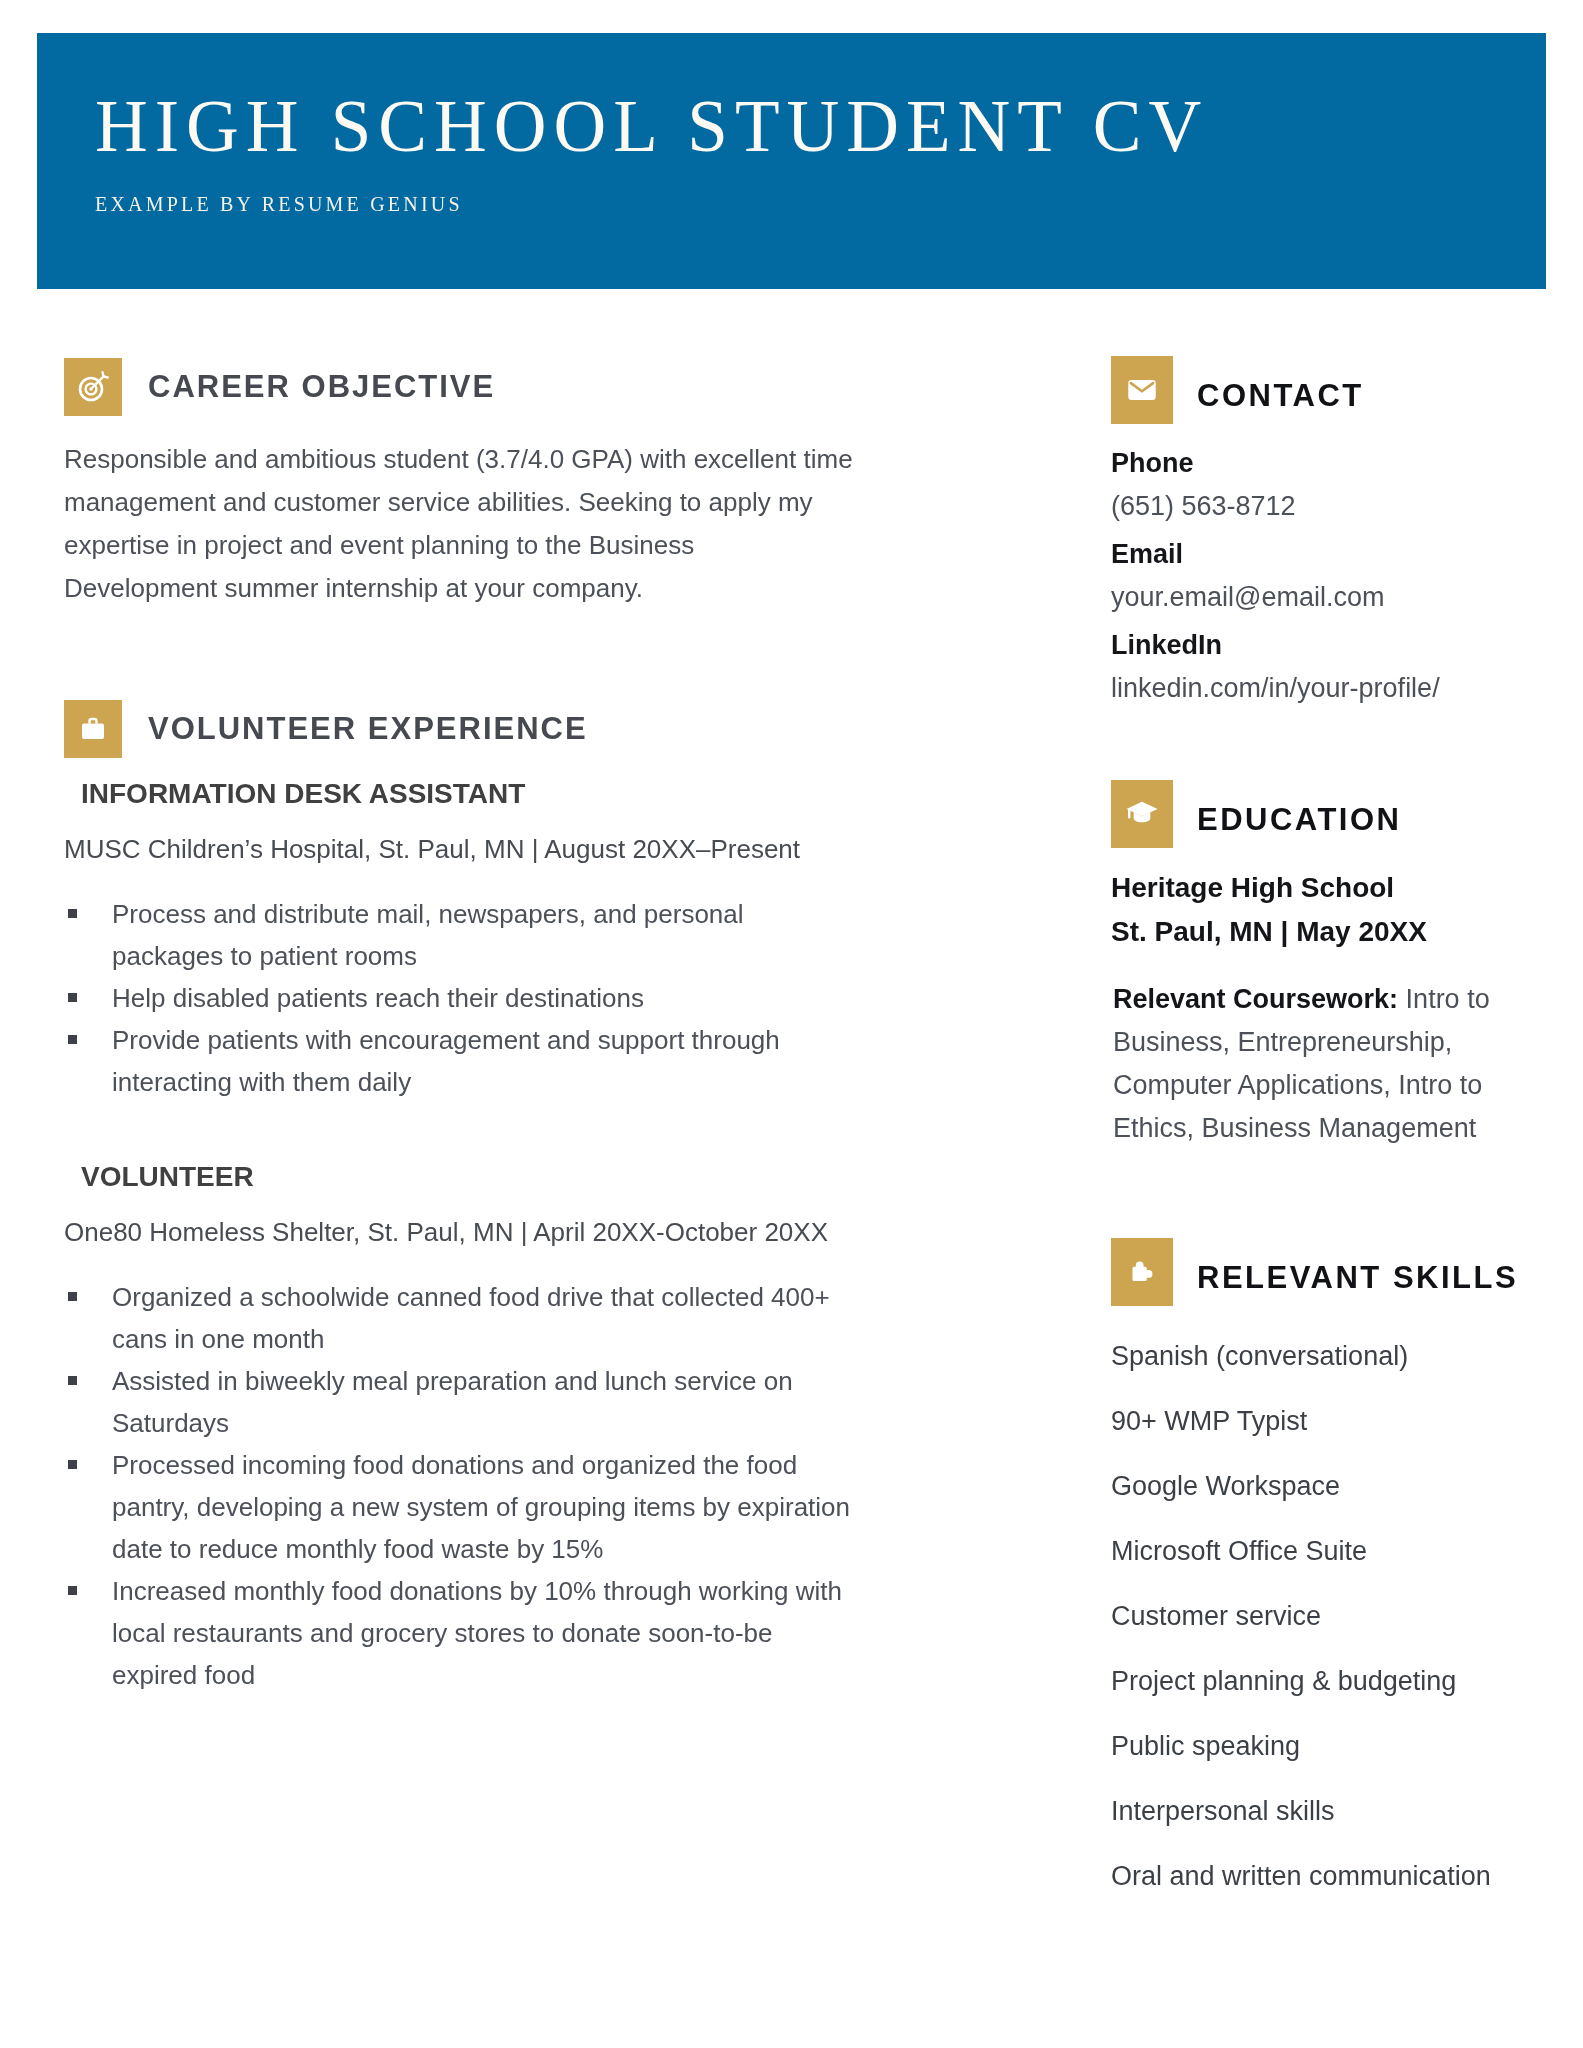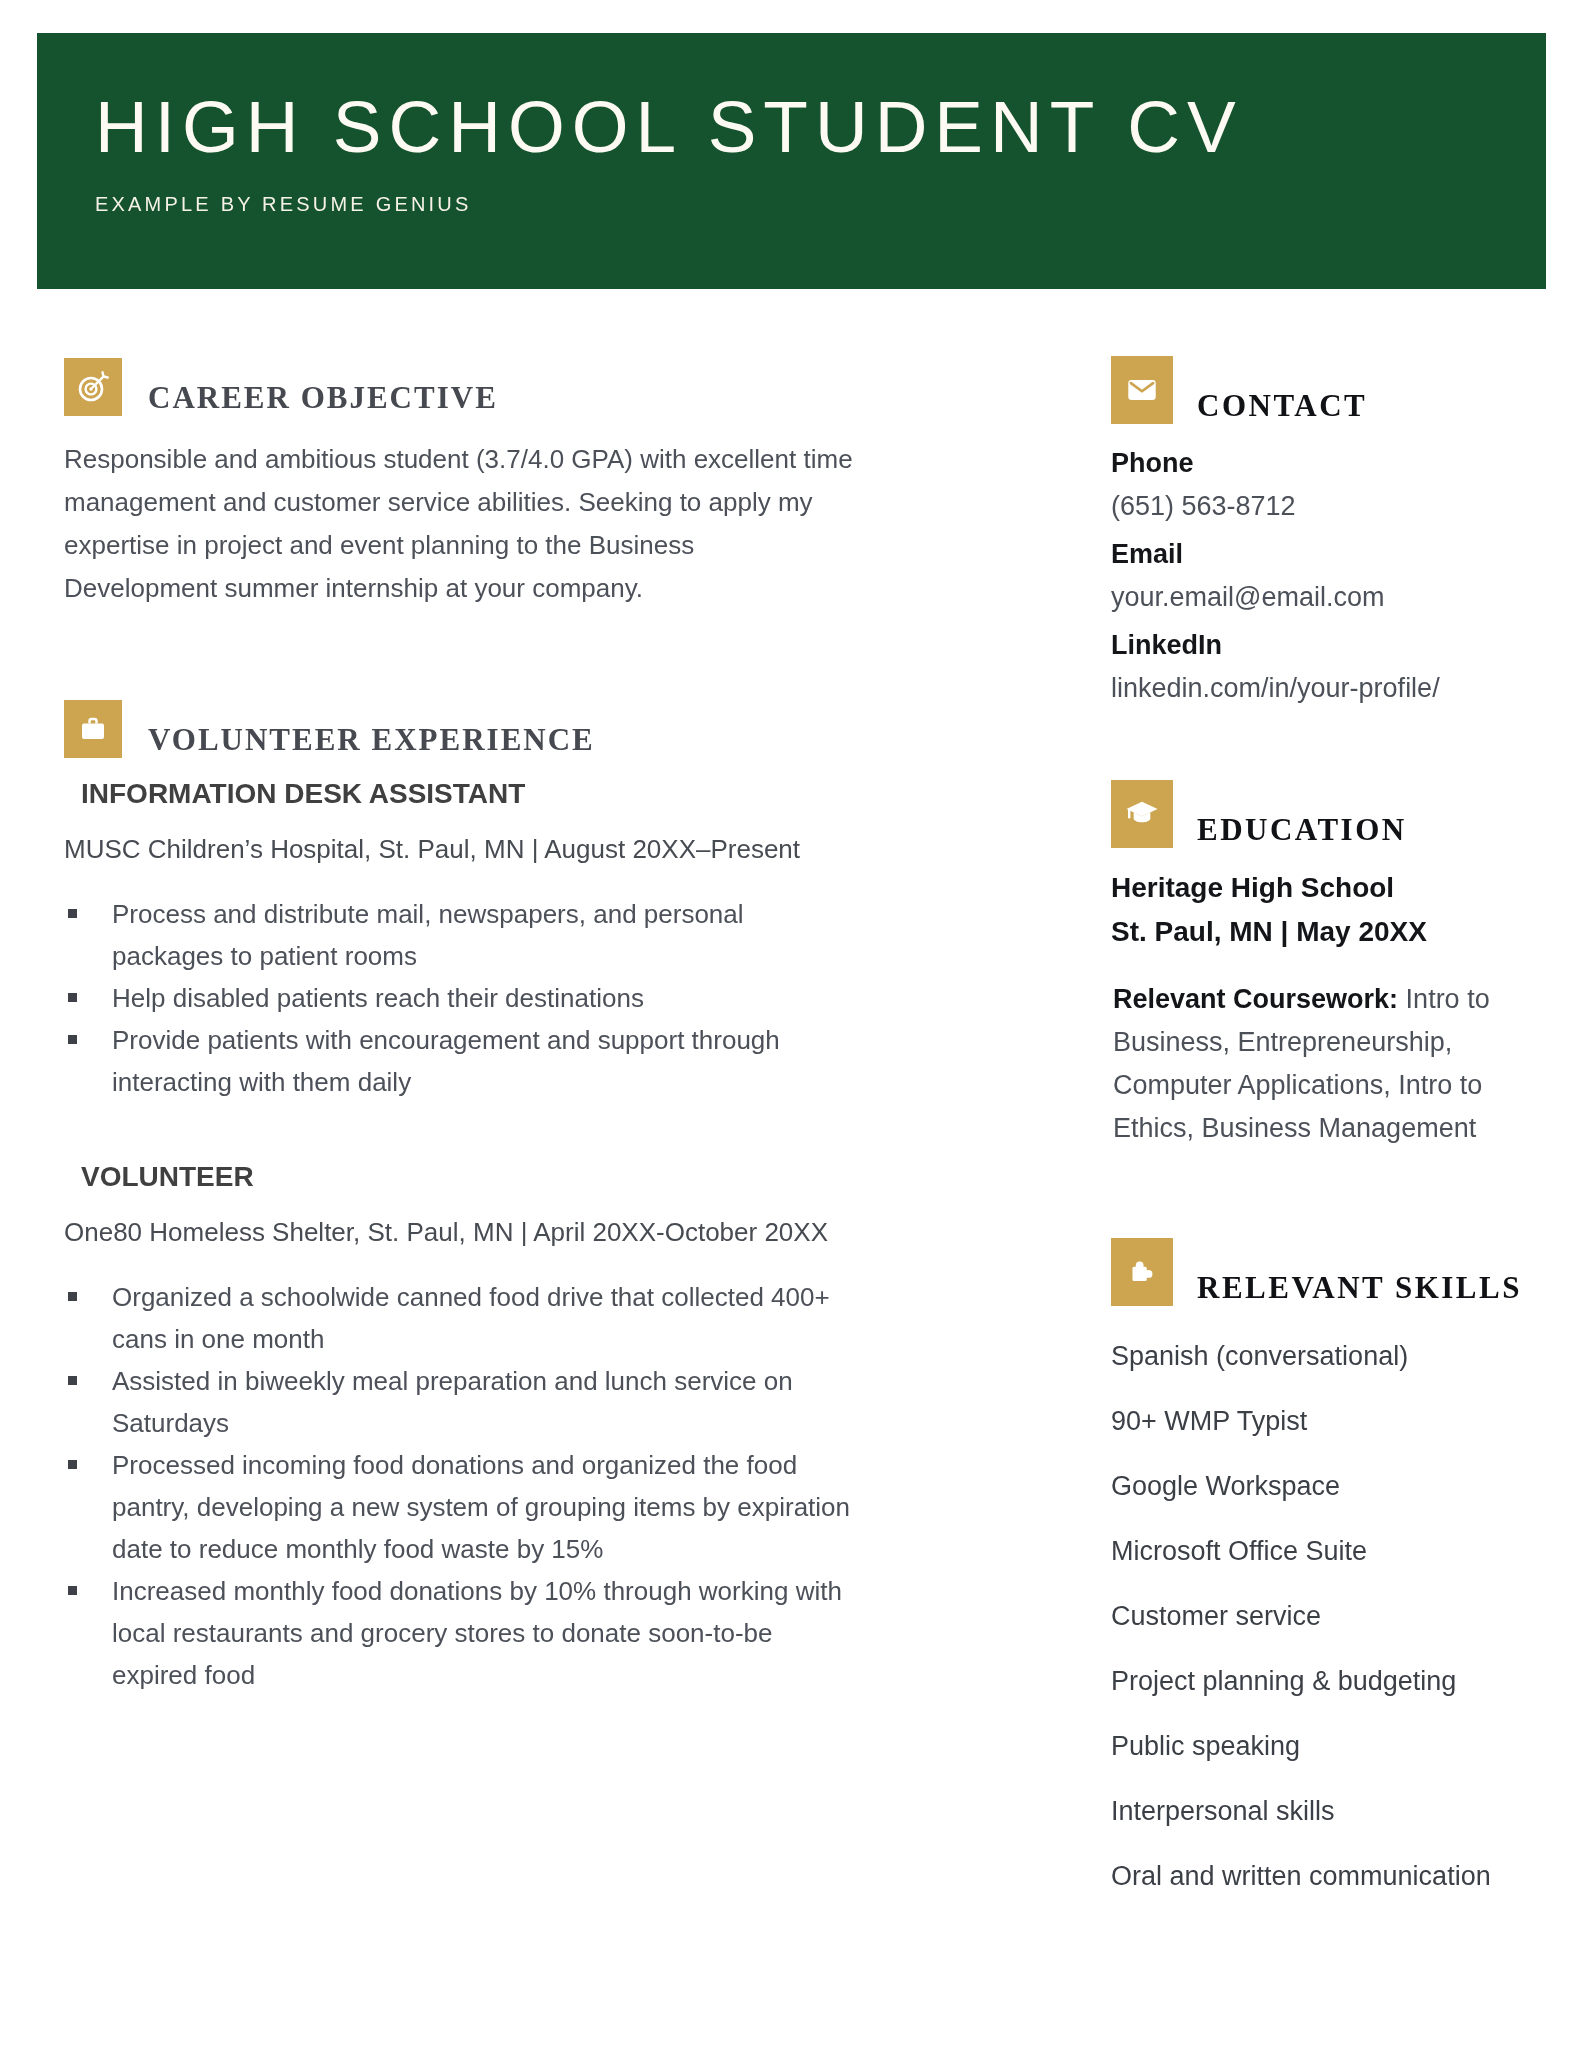--- a/index.html
+++ b/index.html
@@ -6,34 +6,35 @@
   .page{
     position:relative;
     width:1583px;height:2048px;
     background:#ffffff;
     font-family:"Liberation Sans","DejaVu Sans",sans-serif;
     overflow:hidden;
   }
   
   .banner{
     position:absolute;left:37px;top:33px;width:1509px;height:256px;
-    background:#14532d;box-sizing:border-box;
+    background:#0369a1;box-sizing:border-box;
     padding:54px 0 0 58px;
+    font-family:Liberation Serif, serif;
   }
   .banner h1{
     margin:0;font-size:73px;line-height:80px;font-weight:300;
     letter-spacing:7px;color:#fdfaf3;white-space:nowrap;
   }
   .banner .subtitle{
     margin-top:26px;font-size:20px;letter-spacing:3.2px;
     color:#f7f2e6;font-weight:400;
   }
   
   .sec{position:absolute;}
-  .sec-head{display:flex;align-items:flex-end;font-family:Liberation Serif, serif;}
+  .sec-head{display:flex;align-items:center;}
   .chip{
     background:#cda551;display:flex;align-items:center;justify-content:center;
     flex:0 0 auto;
   }
   .chip-l{width:58px;height:58px;margin-right:26px;}
   .chip-r{width:62px;height:68px;margin-right:24px;}
   .sec-title{
     margin:0;font-size:31px;font-weight:700;letter-spacing:2px;
     color:#46494f;white-space:nowrap;
   }

